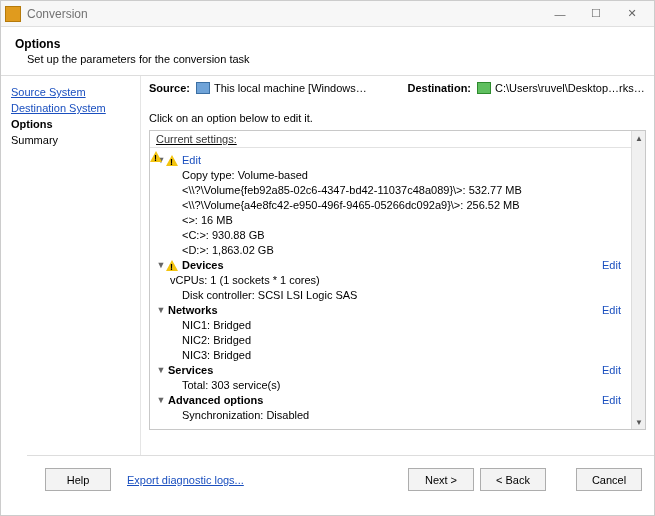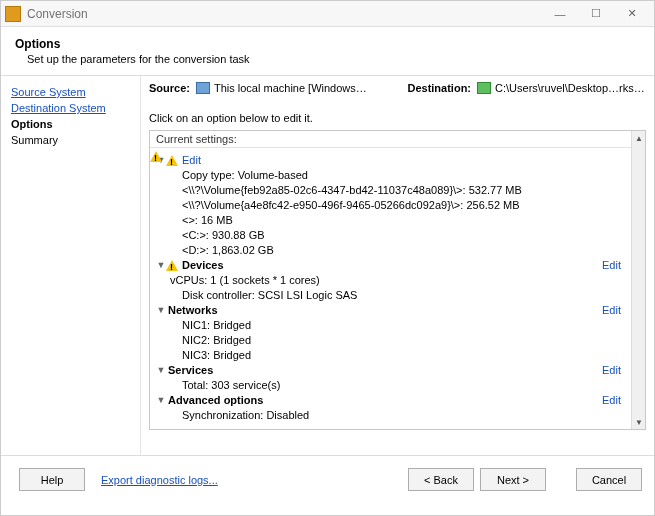--- a/index.html
+++ b/index.html
@@ -69,20 +69,21 @@
     width:14px; height:12px; margin:0 4px 0 2px; flex:none;
     background:#6fa3d8; border:1px solid #3b6fa3; display:inline-block;
   }
   .mini-icon.green { background:#5fbf5f; border-color:#2d8a2d; }
   .hint { margin:18px 0 6px 0; }
   .settings-box {
     border:1px solid #c8c8c8;
     height: 300px;
     position:relative;
     overflow:hidden;
+    text-decoration:underline;
   }
   .settings-header {
     padding:2px 6px;
     border-bottom:1px solid #e2e2e2;
     color:#333;
   }
   .settings-body {
     position:absolute;
     top:20px; bottom:0; left:0; right:14px;
     overflow:hidden;
@@ -121,20 +122,21 @@
   .edit-link { color:#1a4fbf; cursor:pointer; padding-right:6px; }
   .item { padding-left:26px; white-space:nowrap; overflow:hidden; text-overflow:ellipsis; }
   .item.warn-line { padding-left:12px; display:flex; align-items:center; }
   .item.warn-line .warn { margin-left:0; margin-right:2px;}
   .footer {
     border-top:1px solid #ddd;
     height:48px;
     display:flex;
     align-items:center;
     padding:0 12px;
+    margin-left:26px;
   }
   .btn {
     min-width:66px; height:23px;
     border:1px solid #adadad;
     background:#f3f3f3;
     font-size:11px;
     display:inline-flex; align-items:center; justify-content:center;
     margin-left:6px; cursor:pointer;
     padding:0 10px;
   }
@@ -242,17 +244,17 @@
         <div class="scroll-down">▼</div>
       </div>
     </div>
   </div>
 </div>
 
 <div class="footer">
   <div class="btn">Help</div>
   <span class="link">Export diagnostic logs...</span>
   <span class="spacer"></span>
+  <div class="btn">Next &gt;</div>
   <div class="btn">&lt; Back</div>
-  <div class="btn">Next &gt;</div>
   <span style="width:24px"></span>
   <div class="btn">Cancel</div>
 </div>
 
 </body></html>

